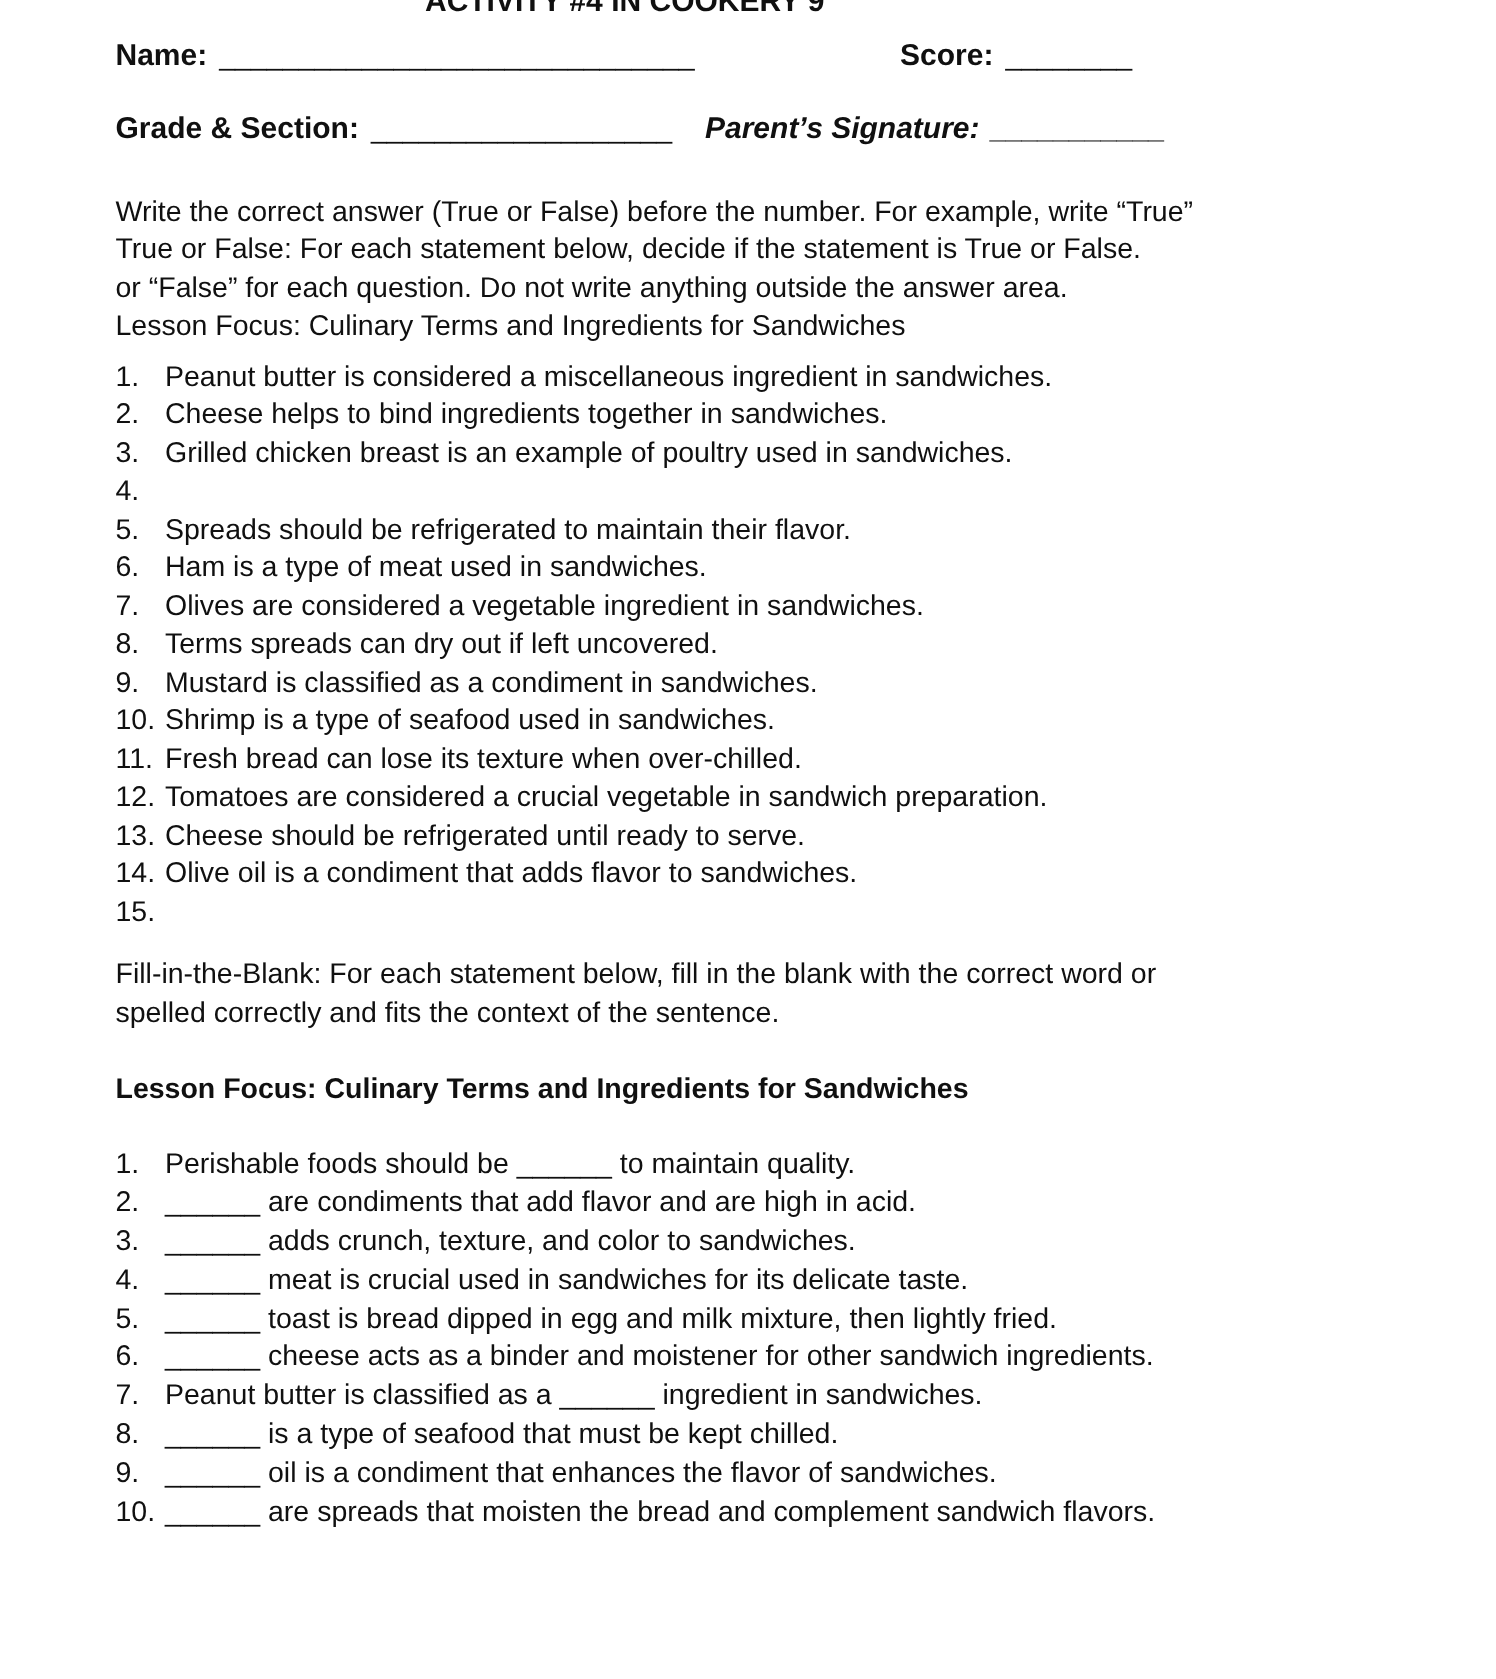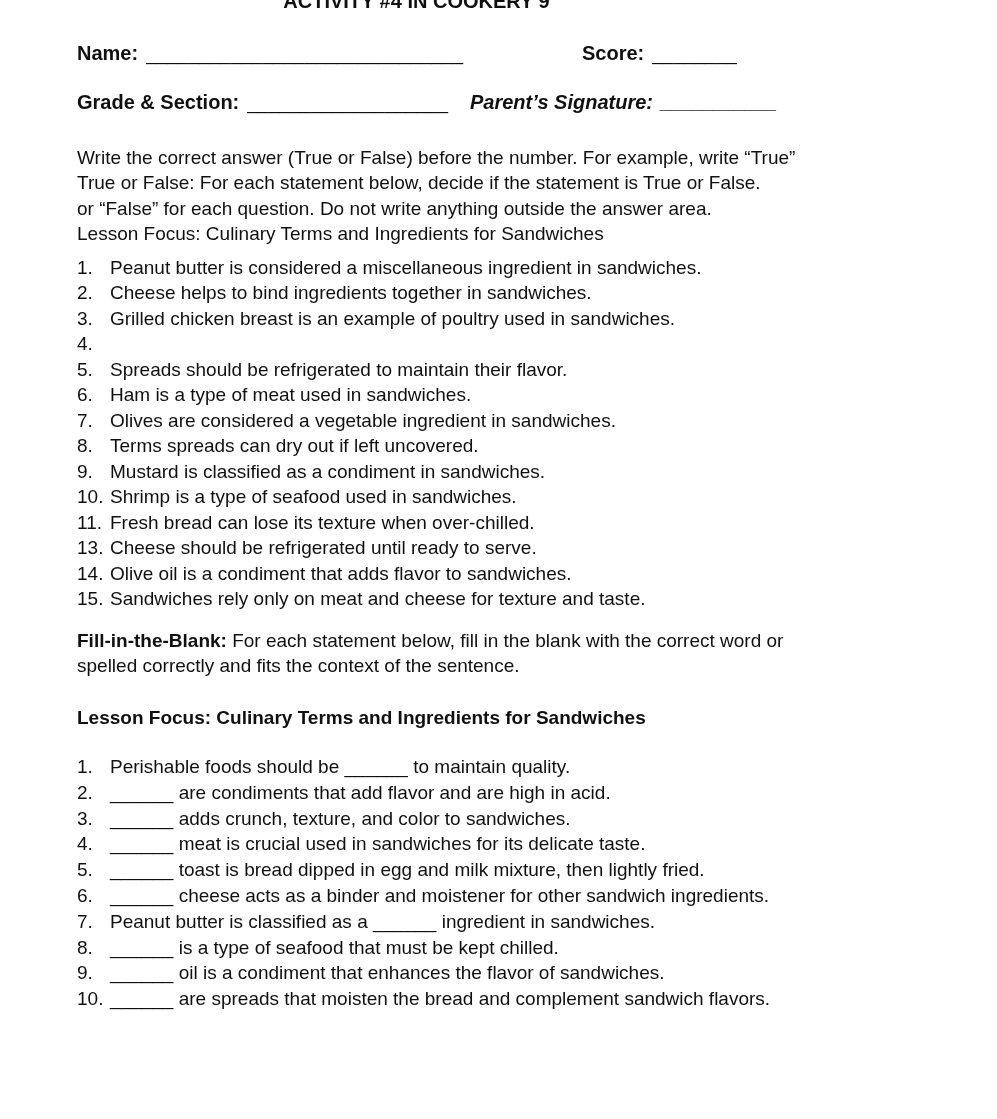--- a/index.html
+++ b/index.html
@@ -18,35 +18,35 @@
   }
   .title {
     margin-top: -11px;
     text-align: center;
     font-weight: 700;
     font-size: 20px;
     line-height: 25.5px;
     white-space: nowrap;
   }
   .hrow { position: relative; white-space: nowrap; }
-  .hrow1 { margin-top: 26px; }
+  .hrow1 { margin-top: 10px; }
   .hrow2 { margin-top: 24px; }
   .lbl { font-weight: 700; font-size: 20px; }
   .uline { font-weight: 400; margin-left: 8px; letter-spacing: 0; }
-  .abs-score { position: absolute; left: 505px; top: 0; }
+  .abs-score { position: absolute; left: 523px; top: 0; }
   .abs-sig   { position: absolute; left: 393px; top: 0; font-style: italic; }
   .para { margin-top: 29px; }
   .line { white-space: nowrap; }
   .list { margin-top: 8px; }
   .fill-list { margin-top: 24px; line-height: 25.8px; }
   .li { display: flex; white-space: nowrap; }
   .num { display: inline-block; width: 33px; flex: 0 0 33px; }
   .txt { white-space: nowrap; }
   .fill-para { margin-top: 16px; }
-  .bold-inline { font-weight: 700; }
+  .bold-inline { font-weight: 400; }
   .section-heading { margin-top: 26px; font-weight: 700; white-space: nowrap; }
 </style>
 </head>
 <body>
 
 <div class="page">
 
   <div class="title">ACTIVITY #4 IN COOKERY 9</div>
 
   <div class="hrow hrow1">
@@ -104,30 +104,33 @@
       </div>
     <div class="li">
         <span class="num">10.</span>
         <span class="txt">Shrimp is a type of seafood used in sandwiches.</span>
       </div>
     <div class="li">
         <span class="num">11.</span>
         <span class="txt">Fresh bread can lose its texture when over-chilled.</span>
       </div>
     <div class="li">
+        <span class="num">12.</span>
+        <span class="txt">Tomatoes are considered a crucial vegetable in sandwich preparation.</span>
+      </div>
+    <div class="li">
         <span class="num">13.</span>
         <span class="txt">Cheese should be refrigerated until ready to serve.</span>
       </div>
     <div class="li">
         <span class="num">14.</span>
         <span class="txt">Olive oil is a condiment that adds flavor to sandwiches.</span>
       </div>
     <div class="li">
         <span class="num">15.</span>
-        <span class="txt">Sandwiches rely only on meat and cheese for texture and taste.</span>
       </div>
   </div>
 
   <div class="fill-para">
     <div class="line"><span class="bold-inline">Fill-in-the-Blank:</span><span> For each statement below, fill in the blank with the correct word or</span></div>
     <div class="line">spelled correctly and fits the context of the sentence.</div>
   </div>
 
   <div class="section-heading">Lesson Focus: Culinary Terms and Ingredients for Sandwiches</div>
 

